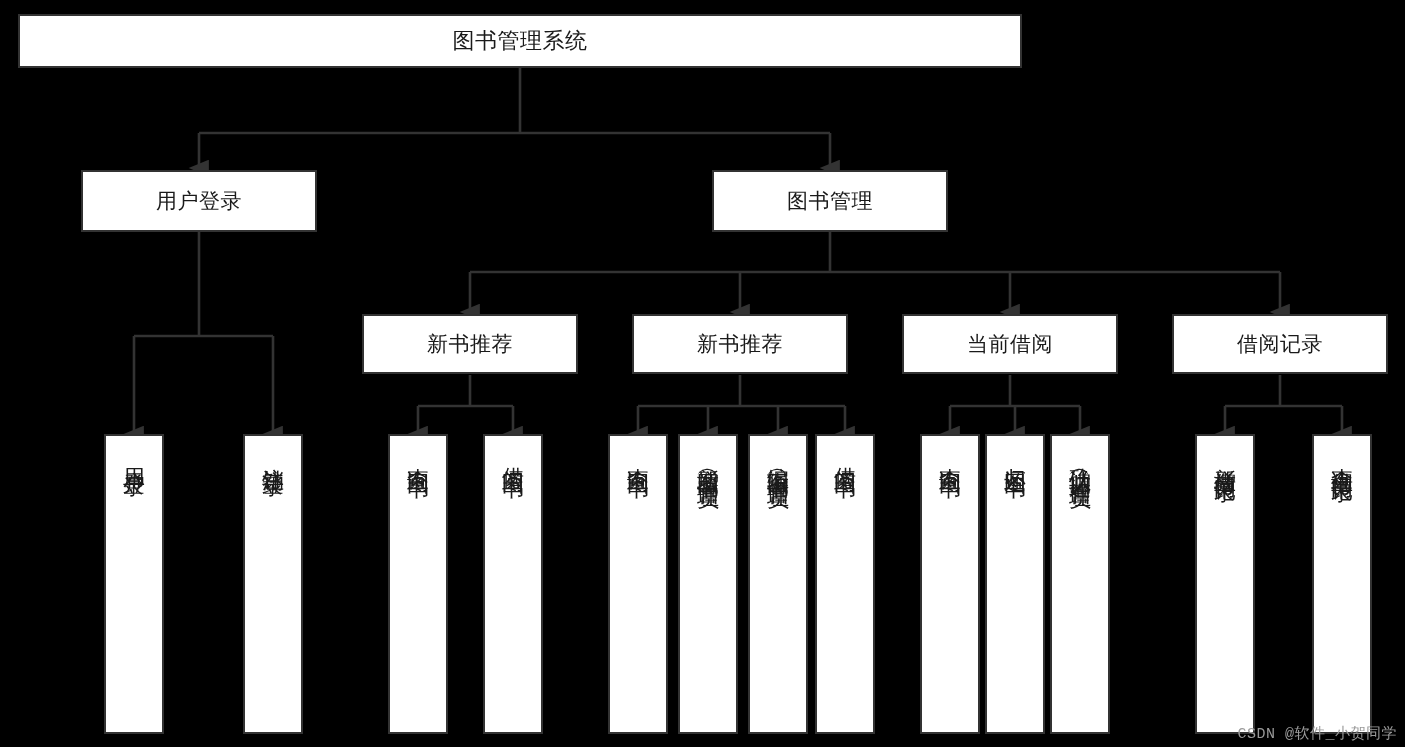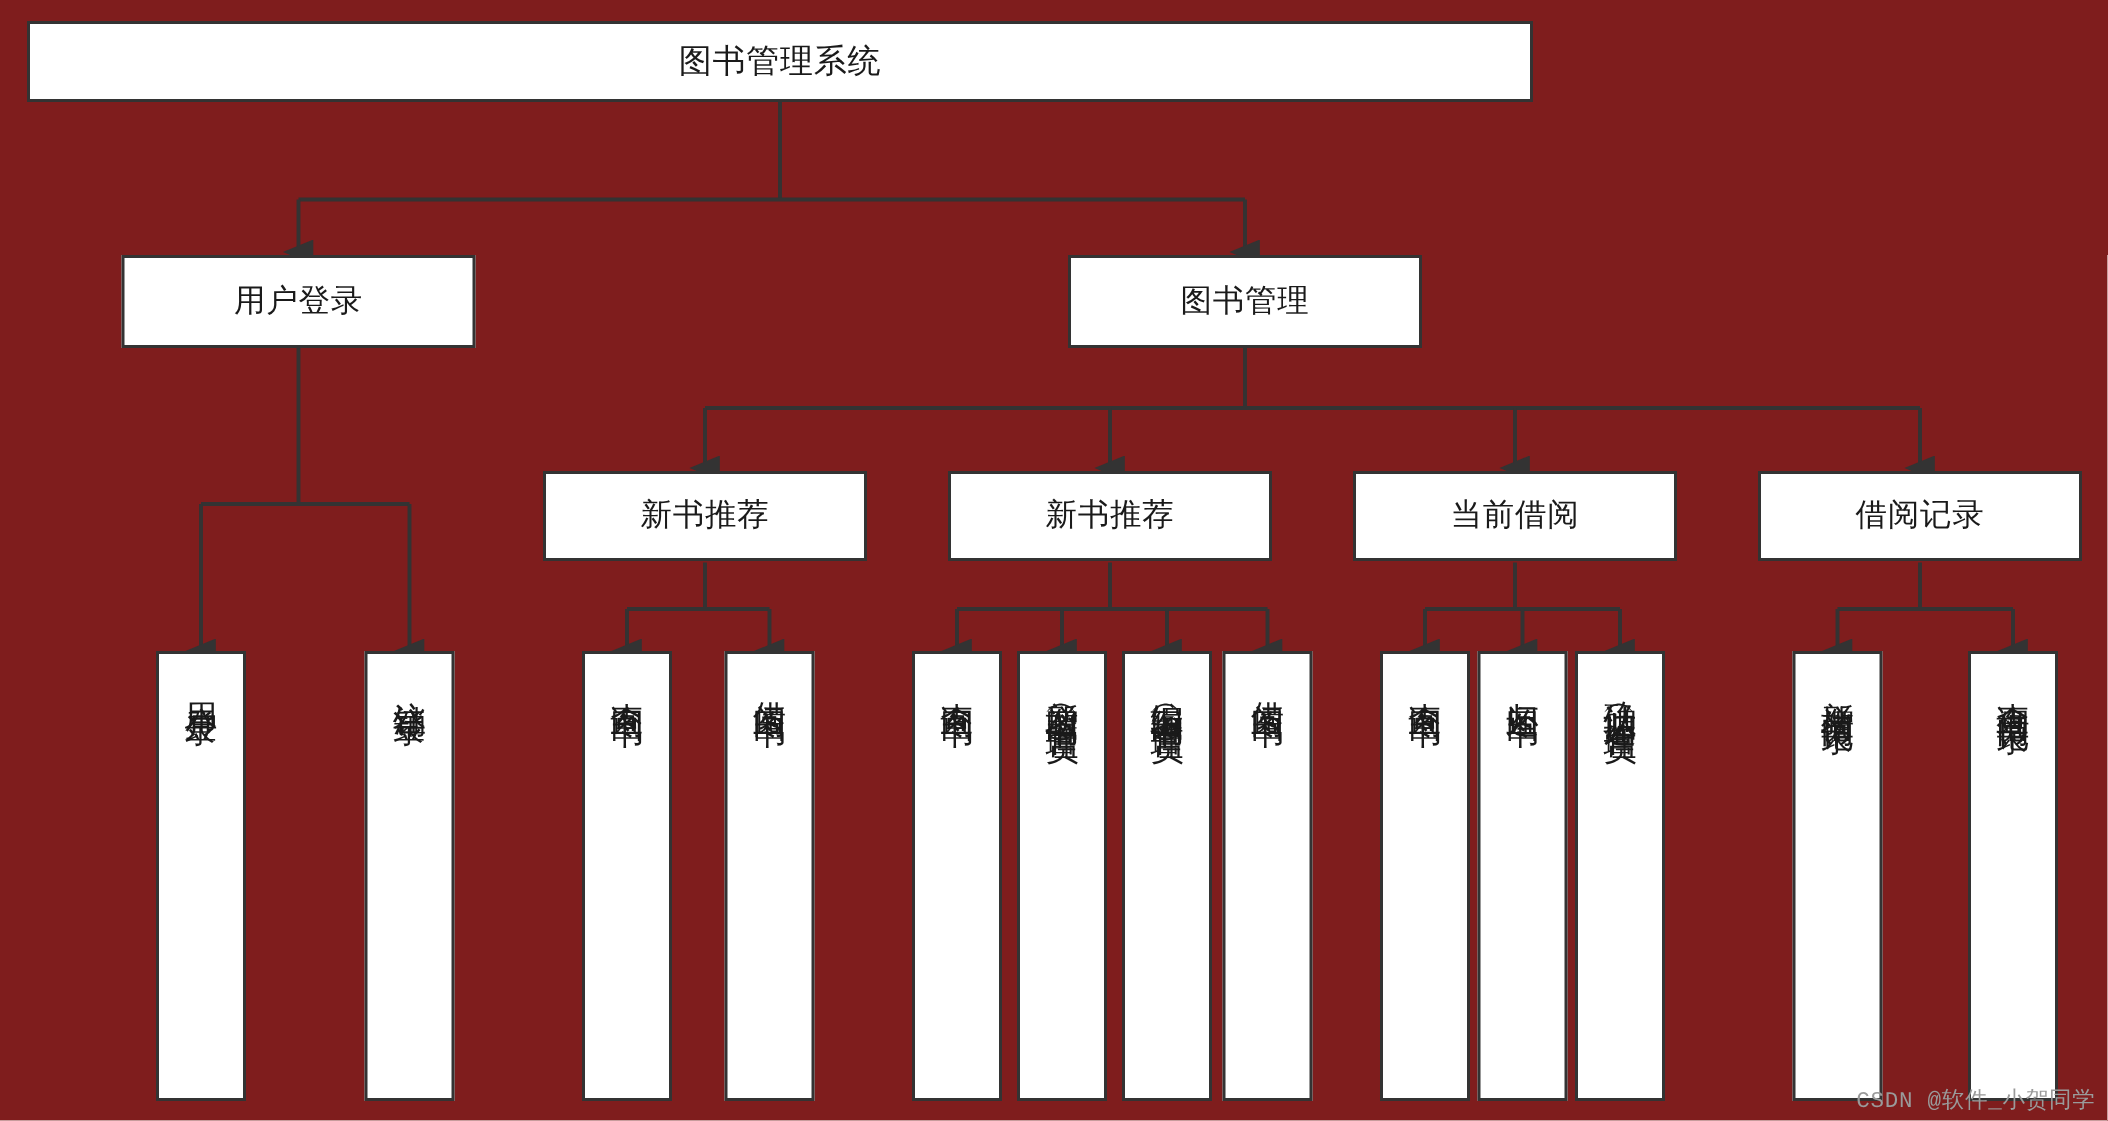--- a/index.html
+++ b/index.html
@@ -7,21 +7,21 @@
     padding: 0;
     background: #ffffff;
   }
   body {
     font-family: "Liberation Sans", "DejaVu Sans", sans-serif;
   }
   #canvas {
     position: relative;
     width: 1405px;
     height: 747px;
-    background: #7f1d1d;
+    background: #000000;
     overflow: hidden;
   }
   svg.edges {
     position: absolute;
     left: 0;
     top: 0;
     width: 1405px;
     height: 747px;
     pointer-events: none;
   }

